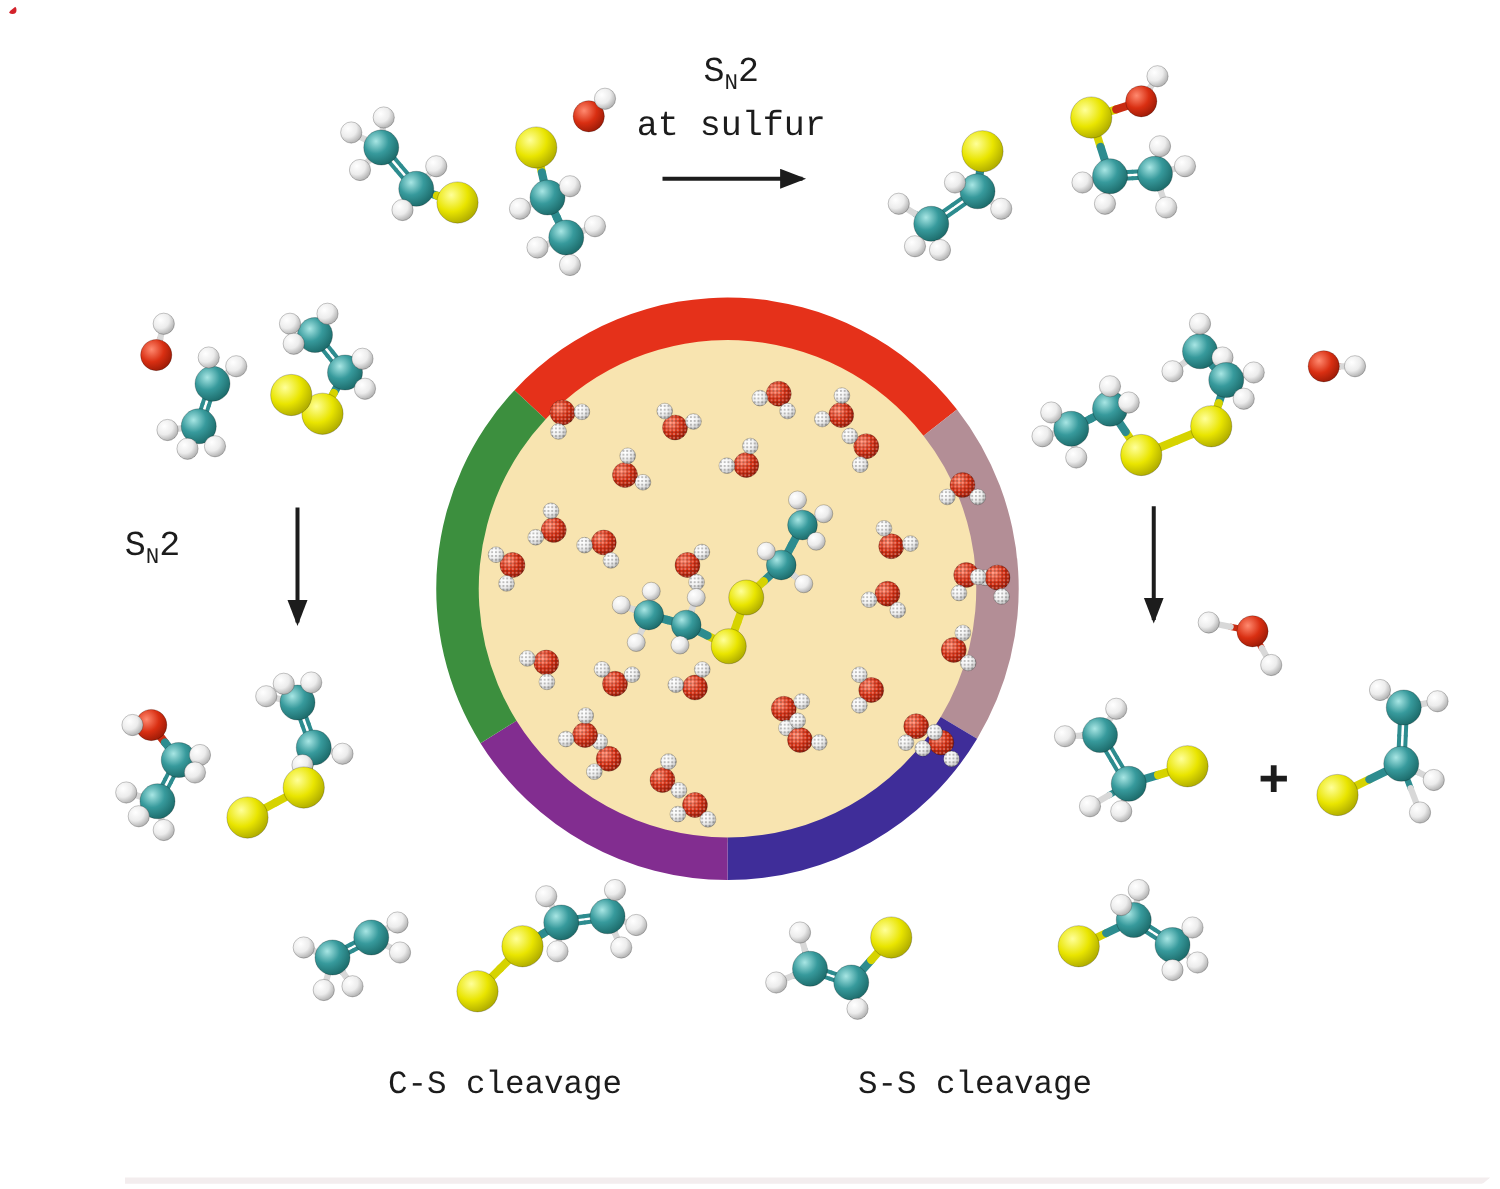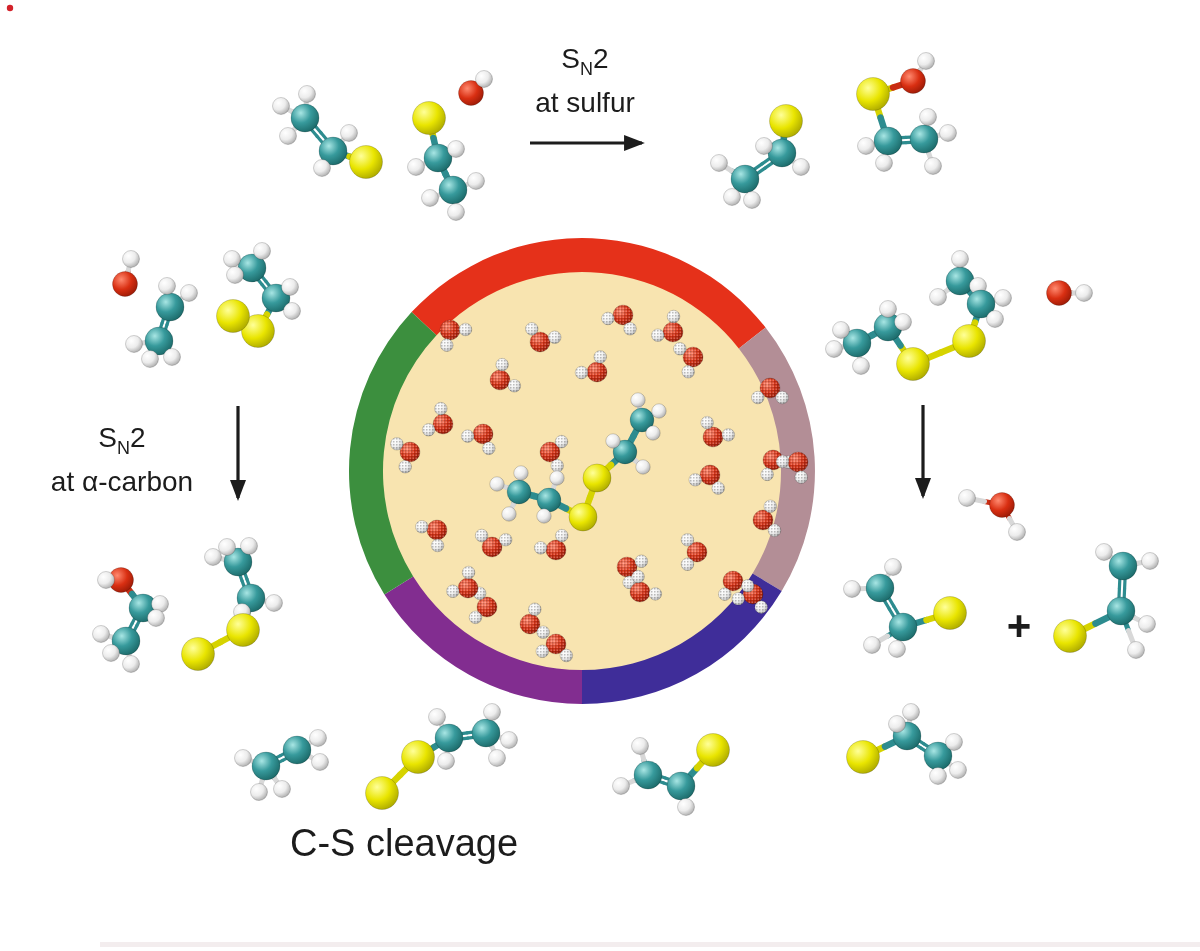--- a/index.html
+++ b/index.html
@@ -1,23 +1,23 @@
 <!DOCTYPE html>
 <html><head>
 <meta charset="utf-8">
 <style>
   html,body{margin:0;padding:0;background:#ffffff;}
   .stage{position:relative;width:1200px;height:951px;background:#ffffff;overflow:hidden;
-         font-family:Liberation Sans, sans-serif;}
+         font-family:Liberation Mono, monospace;border-radius:29px;}
   svg{position:absolute;left:0;top:0;}
   .label{position:absolute;color:#1c1c1c;font-size:28px;line-height:34px;text-align:center;
          transform:translateX(-50%);white-space:nowrap;}
   .label sub{font-size:18px;}
   .label.left-align{transform:none;text-align:left;}
-  .label.big{font-size:38px;}
+  .label.big{font-size:26px;margin-top:24px;}
   .plus{position:absolute;color:#1c1c1c;font-size:42px;font-weight:700;transform:translateX(-50%);}
   .bottom-strip{position:absolute;left:100px;right:0;top:942px;height:5px;}
 </style>
 </head>
 <body>
 
 <div class="stage">
   <svg id="scene" width="1200" height="951" viewBox="0 0 1200 951">
     <defs>
       <radialGradient id="gC" cx="35%" cy="32%" r="80%">
@@ -901,23 +901,23 @@
     <circle id="reddot" cx="10" cy="8" r="3.2" fill="#d3222a"></circle>
   </svg>
 
   <div class="label" style="left:585px;top:42px;">
     <div><span>S</span><sub>N</sub><span>2</span></div>
     <div>at sulfur</div>
   </div>
 
   <div class="label" style="left:122px;top:421px;">
     <div><span>S</span><sub>N</sub><span>2</span></div>
-    <div>at α-carbon</div>
   </div>
 
 
   <div class="label big" style="left:404px;top:826px;">C-S cleavage</div>
 
+  <div class="label big" style="left:780px;top:826px;">S-S cleavage</div>
 
   <div class="plus" style="left:1019px;top:602px;">+</div>
 
   <div class="bottom-strip" style="background: rgb(243, 237, 238);"></div>
 </div>
 
 </body></html>

